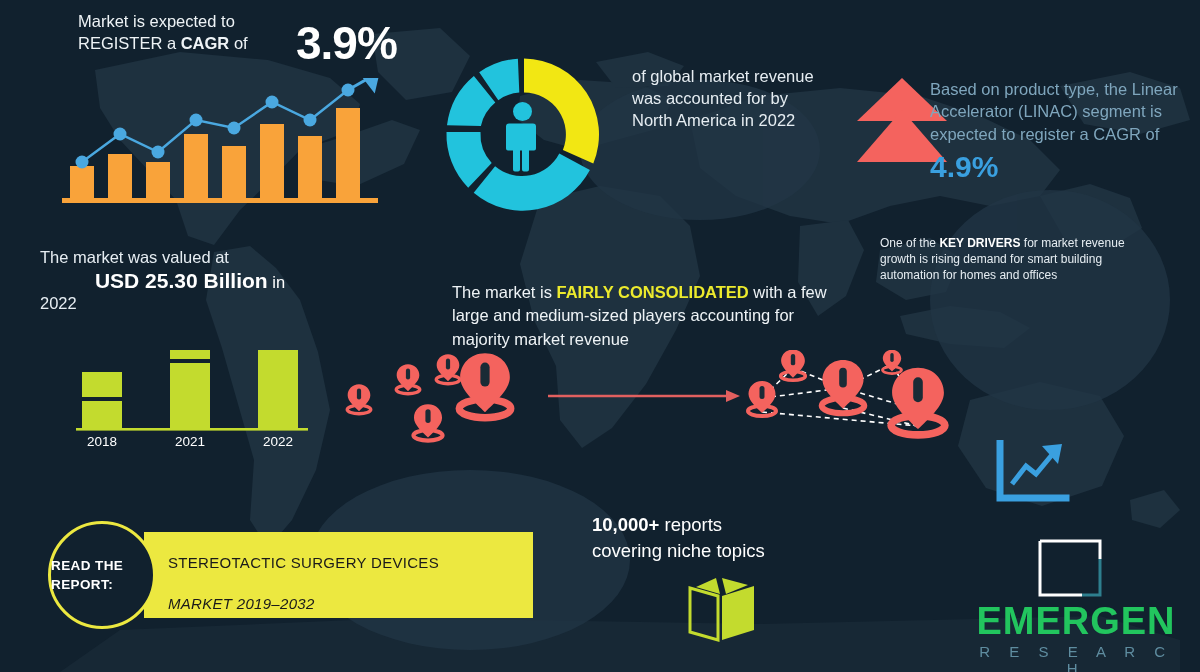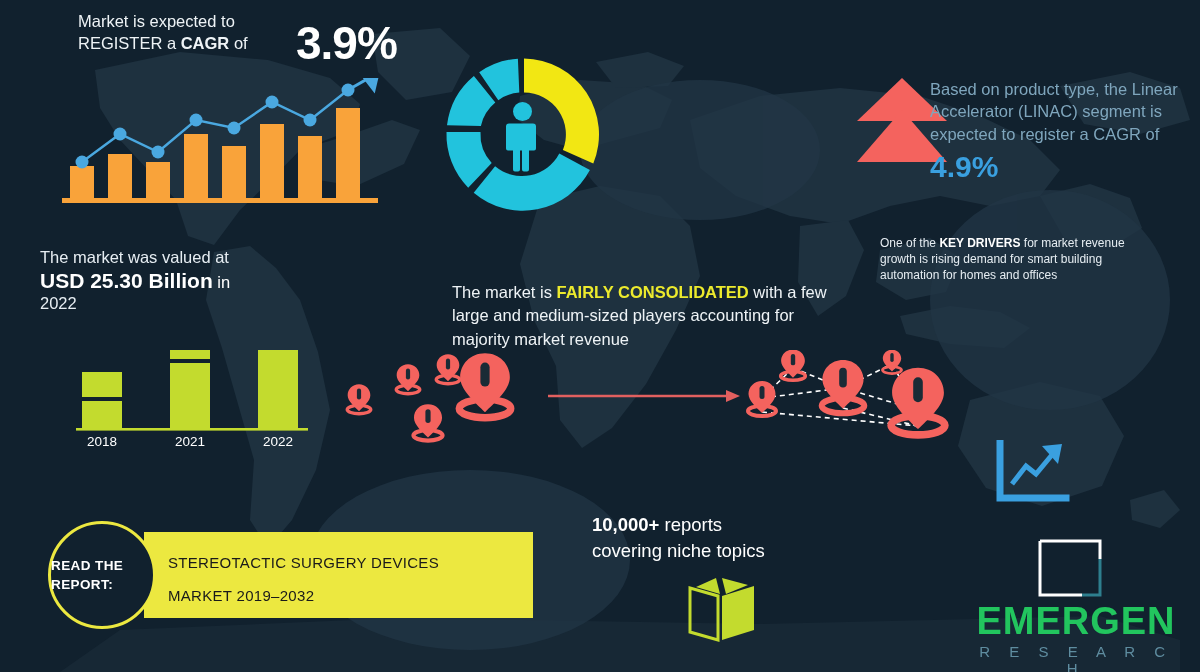--- a/index.html
+++ b/index.html
@@ -47,21 +47,21 @@
   #linac .lead { font-size:16.5px; color:#7fa6bd; line-height:1.35; }
   #linac .pct { margin-top:5px; font-size:30px; font-weight:bold; color:#3aa0e0; }
 
   
   #drivers { left:880px; top:236px; width:265px; font-size:12px; color:#e6edf2; line-height:1.33; }
   #drivers .b { font-weight:bold; color:#ffffff; }
 
   
   #valued { left:40px; top:248px; width:300px; }
   #valued .l1 { font-size:16.5px; color:#e6edf2; }
-  #valued .l2 { font-size:21px; font-weight:bold; color:#ffffff; margin-top:2px; }
+  #valued .l2 { font-size:21px; font-weight:bold; color:#ffffff; margin-top:2px;text-align:center; }
   #valued .l2 .thin { font-weight:normal; font-size:16.5px; }
   #valued .l3 { font-size:16.5px; color:#e6edf2; margin-top:1px; }
 
   
   #greenchart { left:62px; top:350px; width:260px; height:100px; }
   .gc-label { position:absolute; top:84px; font-size:13.5px; color:#ffffff; text-align:center; width:60px; }
 
   
   #consol { left:452px; top:281px; width:380px; font-size:16.5px; color:#eef3f6; line-height:1.42; }
   #consol .hlt { color:#ecea2d; font-weight:bold; }
@@ -194,20 +194,25 @@
       <path fill="#22c3dd" d="M -75.5 -9.2 A 76 76 0 0 1 -48.6 -58.4 L -27.2 -31.9 A 42 42 0 0 0 -41.6 -8.6 Z"></path>
       <path fill="#22c3dd" d="M -43.3 -62.2 A 76 76 0 0 1 -4.6 -75.8 L -3.2 -41.9 A 42 42 0 0 0 -24.2 -34.3 Z"></path>
       <g fill="#22c3dd">
         <circle cx="0" cy="-23" r="9.5"></circle>
         <path d="M-10.5 -11 h21 a3 3 0 0 1 3 3 v22 a2 2 0 0 1 -2 2 h-5 v19 a2 2 0 0 1 -2 2 h-3 a2 2 0 0 1 -2 -2 v-19 h-2 v19 a2 2 0 0 1 -2 2 h-3 a2 2 0 0 1 -2 -2 v-19 h-5 a2 2 0 0 1 -2 -2 v-22 a3 3 0 0 1 3 -3 Z"></path>
       </g>
     </g>
   </svg>
 
   <div class="layer" id="pct31">
+    <div class="sub">of global market
+revenue was
+accounted for by
+North America in
+2022</div>
   </div>
 
   <svg class="layer" id="chevrons" viewBox="0 0 95 95">
     <path d="M47 6 L92 49 L2 49 Z" fill="#f4635e"></path>
     <path d="M47 38 L92 90 L2 90 Z" fill="#f4635e"></path>
   </svg>
 
   <div class="layer" id="linac">
     <div class="lead">Based on product type, the
 Linear Accelerator (LINAC)
@@ -304,21 +309,21 @@
         </g>
       <g transform="translate(588,58) scale(0.96)">
           <use href="#pinG"></use>
         </g>
     </g>
   </svg>
 
   <div class="layer" id="report">
     <div id="report-bar"></div>
     <div class="report-line" style="top:33px;">STEREOTACTIC SURGERY DEVICES</div>
-    <div class="report-line" style="top:66px;">MARKET 2019–2032</div>
+    <div class="report-line" style="top:74px;font-style:italic;">MARKET 2019–2032</div>
     <div id="report-circle">
       <span>READ
 THE
 REPORT:</span>
     </div>
   </div>
 
   <div class="layer" id="reports10">
     <div class="l"><span class="b">10,000+</span><span> reports</span></div>
     <div class="l">covering niche topics</div>

